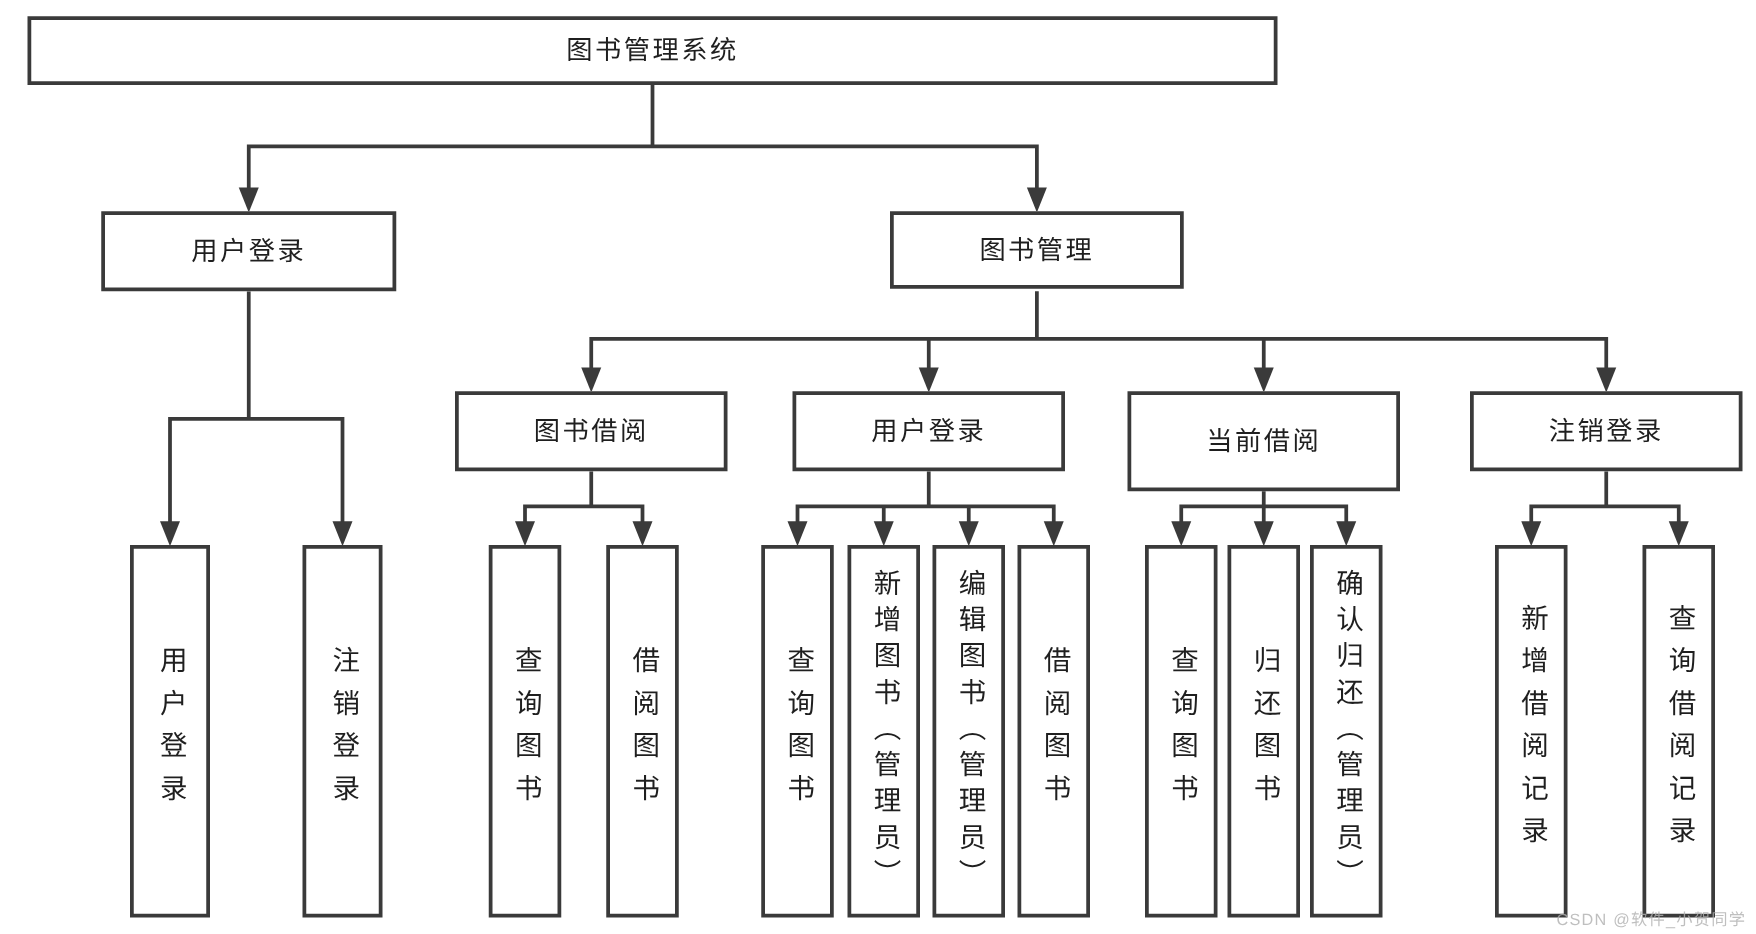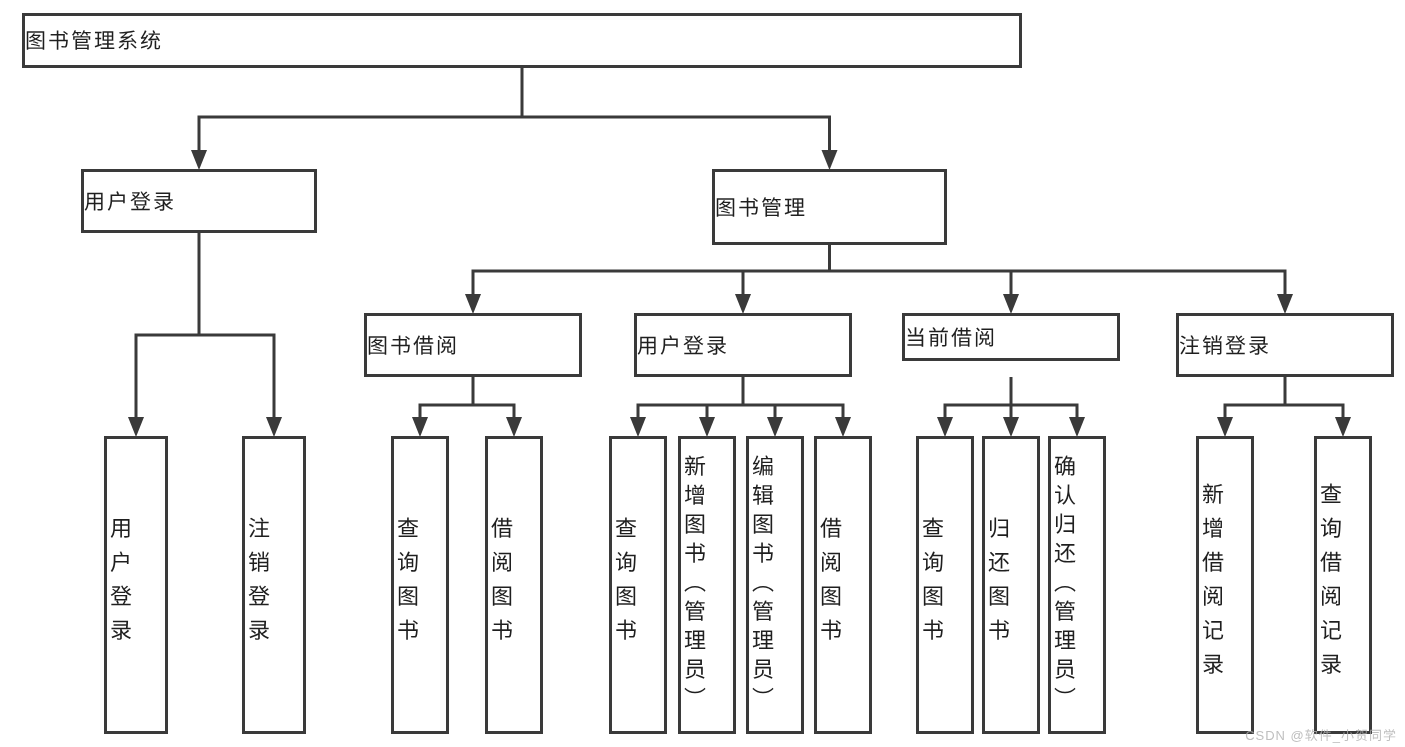--- a/index.html
+++ b/index.html
@@ -12,21 +12,21 @@
     background:var(--background);
     font-family:"Liberation Sans","DejaVu Sans",sans-serif;
     color:var(--text);
   }
   #edges{position:absolute;left:0;top:0;width:1405px;height:747px;pointer-events:none;}
   #edges path{stroke:var(--line);stroke-width:3;fill:none;}
   #edges polygon{fill:var(--line);stroke:none;}
   .box{
     position:absolute; box-sizing:border-box;
     border:3px solid var(--line); background:var(--background);
-    display:flex; align-items:center; 
+    display:flex; align-items:center; justify-content:center;
   }
   .h-label{
     font-size:21px; line-height:1; letter-spacing:2px; white-space:nowrap;
     color:var(--text);
   }
   .v-label{
     writing-mode:vertical-rl; text-orientation:mixed;
     font-size:22px; line-height:1; letter-spacing:12px;
     color:var(--text); white-space:nowrap;
   }
@@ -74,31 +74,31 @@
     </g>
   </svg>
 
   <div class="box" style="left:22px;top:13px;width:1000px;height:55px">
     <span class="h-label">图书管理系统</span>
   </div>
 
   <div class="box" style="left:81px;top:169px;width:236px;height:64px">
     <span class="h-label">用户登录</span>
   </div>
-  <div class="box" style="left:712px;top:169px;width:235px;height:76px">
+  <div class="box" style="left:712px;top:169px;width:235px;height:62px">
     <span class="h-label">图书管理</span>
   </div>
 
   <div class="box" style="left:364px;top:313px;width:218px;height:64px">
     <span class="h-label">图书借阅</span>
   </div>
   <div class="box" style="left:634px;top:313px;width:218px;height:64px">
     <span class="h-label">用户登录</span>
   </div>
-  <div class="box" style="left:902px;top:313px;width:218px;height:48px">
+  <div class="box" style="left:902px;top:313px;width:218px;height:80px">
     <span class="h-label">当前借阅</span>
   </div>
   <div class="box" style="left:1176px;top:313px;width:218px;height:64px">
     <span class="h-label">注销登录</span>
   </div>
 
   <div class="box" style="left:104px;top:436px;width:64px;height:298px">
     <span class="v-label">用户登录</span>
   </div>
   <div class="box" style="left:242px;top:436px;width:64px;height:298px">

